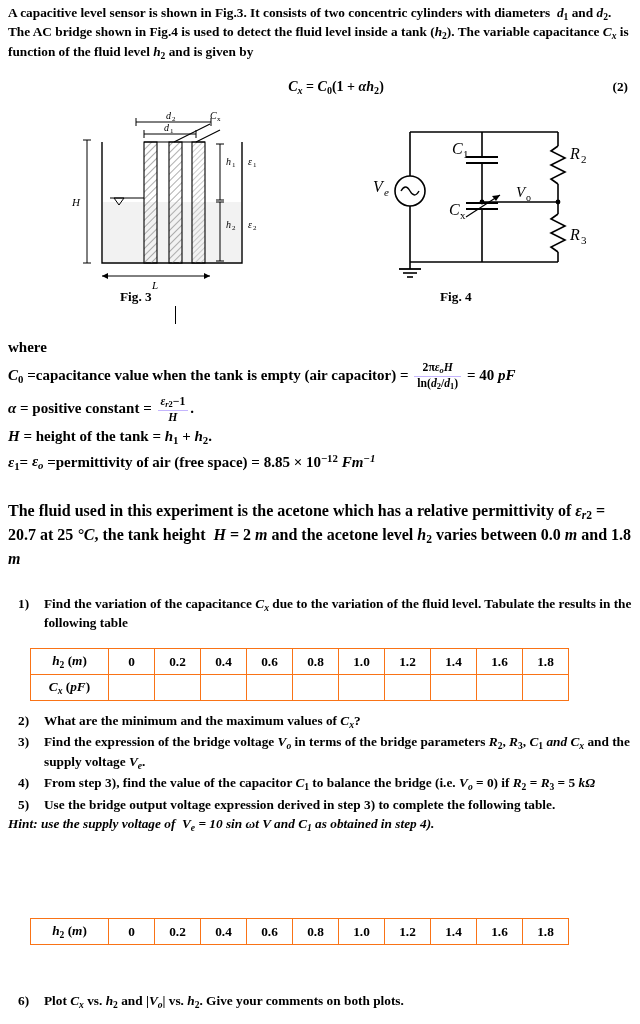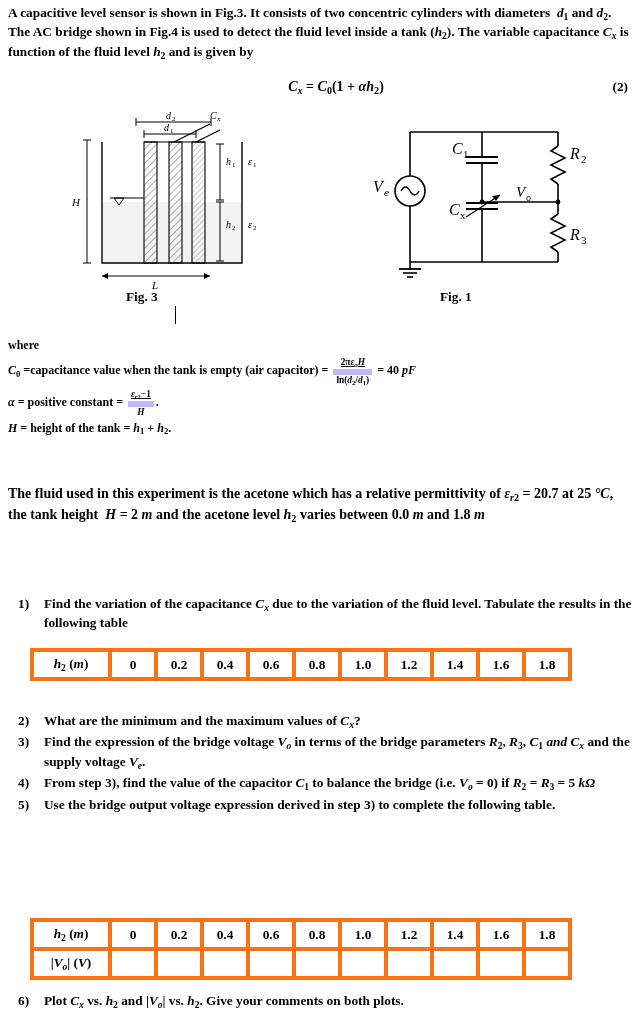--- a/index.html
+++ b/index.html
@@ -67,58 +67,58 @@
     left: 0;
     top: 110px;
     width: 640px;
     height: 205px;
   }
   .fig-cap {
     position: absolute;
     font-weight: bold;
     font-size: 13.3px;
   }
-  .fig1-cap { left: 126px; top: 178px; }
+  .fig1-cap { left: 120px; top: 178px; }
   .fig2-cap { left: 440px; top: 178px; }
   .fig1-tick {
     position: absolute;
     left: 175px;
     top: 196px;
     width: 1px;
     height: 18px;
     background: #000;
   }
   
   .where {
     position: absolute;
     left: 8px;
     top: 338px;
     width: 624px;
     font-weight: bold;
-    font-size: 12px;
+    font-size: 15px;
   }
   .where .ln { margin-bottom: 3.5px; }
   .frac {
     display: inline-block;
     vertical-align: middle;
     text-align: center;
     font-size: 0.78em;
     line-height: 1.12;
     margin: 0 2px;
   }
-  .frac .num { display: block; border-bottom: 6px solid #c4b5fd; padding: 0 3px; text-decoration: underline; }
+  .frac .num { display: block; border-bottom: 1px solid #c4b5fd; padding: 0 3px; }
   .frac .den { display: block; padding: 0 3px; }
   
   .para {
     position: absolute;
     left: 8px;
-    top: 484px;
-    width: 624px;
-    font-weight: bold;
-    font-size: 14px;
+    top: 500px;
+    width: 624px;
+    font-weight: bold;
+    font-size: 16px;
     line-height: 1.36;
   }
   
   .qlist {
     position: absolute;
     left: 8px;
     width: 624px;
     font-weight: bold;
     font-size: 13.3px;
   }
@@ -137,21 +137,21 @@
   .q2 { top: 712px; }
   .hint { font-style: italic; font-weight: bold; }
   
   table.datatable {
     position: absolute;
     border-collapse: collapse;
     font-weight: bold;
     font-size: 13.3px;
   }
   table.datatable td, table.datatable th {
-    border: 4px solid #f97316;
+    border: 1px solid #f97316;
     padding: 3px 4px;
     text-align: center;
     font-weight: bold;
     height: 19px;
     box-sizing: border-box;
   }
   table.datatable td.lbl {
     width: 78px;
     text-align: center;
   }
@@ -308,124 +308,130 @@
       <text x="200" y="45" font-family="Liberation Serif, serif" font-size="16" font-style="italic">R</text>
       <text x="211" y="49" font-family="Liberation Serif, serif" font-size="11">2</text>
       <text x="200" y="126" font-family="Liberation Serif, serif" font-size="16" font-style="italic">R</text>
       <text x="211" y="130" font-family="Liberation Serif, serif" font-size="11">3</text>
       <text x="146" y="83" font-family="Liberation Serif, serif" font-size="15" font-style="italic">V</text>
       <text x="156" y="87" font-family="Liberation Serif, serif" font-size="10">o</text>
     </svg>
 
     <div class="fig-cap fig1-cap">Fig. 3</div>
     <div class="fig1-tick"></div>
-    <div class="fig-cap fig2-cap">Fig. 1</div>
+    <div class="fig-cap fig2-cap">Fig. 4</div>
   </div>
 
   <div class="where">
     <div class="ln">where</div>
     <div class="ln">
       <i>C</i><span class="sub">0</span> =capacitance value when the tank is empty (air capacitor) =
       <span class="frac"><span class="num">2π<i>ε<span class="sub">o</span>H</i></span><span class="den">ln(<i>d</i><span class="sub">2</span>/<i>d</i><span class="sub">1</span>)</span></span>
       = 40 <i>pF</i>
     </div>
     <div class="ln">
       <i>α</i> = positive constant =
       <span class="frac"><span class="num"><i>ε<span class="sub">r</span></i><span class="sub">2</span>−1</span><span class="den"><i>H</i></span></span>.
     </div>
     <div class="ln">
       <i>H</i> = height of the tank = <i>h</i><span class="sub">1</span> + <i>h</i><span class="sub">2</span>.
     </div>
+    <div class="ln">
+      <i>ε</i><span class="sub">1</span>= <i>ε<span class="sub">o</span></i> =permittivity of air (free space) = 8.85 × 10<span class="sup">−12</span> <i>Fm</i><span class="sup"><i>−1</i></span>
+    </div>
   </div>
 
   <div class="para">
     The fluid used in this experiment is the acetone which has a relative permittivity
     of <i>ε<span class="sub">r</span></i><span class="sub">2</span> = 20.7 at 25 <i>°C</i>, the tank height&nbsp; <i>H</i> = 2 <i>m</i> and the acetone level <i>h</i><span class="sub">2</span> varies
     between 0.0 <i>m</i> and 1.8 <i>m</i>
   </div>
 
   <div class="qlist q1">
     <div class="qitem">
       <span class="qnum">1)</span>
       Find the variation of the capacitance <i>C<span class="sub">x</span></i> due to the variation of the fluid
       level. Tabulate the results in the following table
     </div>
   </div>
 
   <table class="datatable" id="table1">
+    <tbody>
+        <tr>
+      <td class="lbl"><i>h</i><span class="sub">2</span> (<i>m</i>)</td>
+      <td class="cell">0</td>
+      <td class="cell">0.2</td>
+      <td class="cell">0.4</td>
+      <td class="cell">0.6</td>
+      <td class="cell">0.8</td>
+      <td class="cell">1.0</td>
+      <td class="cell">1.2</td>
+      <td class="cell">1.4</td>
+      <td class="cell">1.6</td>
+      <td class="cell">1.8</td>
+    </tr>
+    <tr>
+      <td class="lbl"><i>C<span class="sub">x</span></i> (<i>pF</i>)</td>
+      <td class="cell"></td>
+      <td class="cell"></td>
+      <td class="cell"></td>
+      <td class="cell"></td>
+      <td class="cell"></td>
+      <td class="cell"></td>
+      <td class="cell"></td>
+      <td class="cell"></td>
+      <td class="cell"></td>
+      <td class="cell"></td>
+    </tr>
+  </tbody>
+    </table>
+
+  <div class="qlist q2">
+    <div class="qitem">
+      <span class="qnum">2)</span>
+      What are the minimum and the maximum values of <i>C<span class="sub">x</span></i>?
+    </div>
+    <div class="qitem">
+      <span class="qnum">3)</span>
+      Find the expression of the bridge voltage <i>V<span class="sub">o</span></i> in terms of the bridge
+      parameters <i>R</i><span class="sub">2</span>, <i>R</i><span class="sub">3</span>, <i>C</i><span class="sub">1</span> <i>and C<span class="sub">x</span></i> and the supply voltage <i>V<span class="sub">e</span></i>.
+    </div>
+    <div class="qitem">
+      <span class="qnum">4)</span>
+      From step 3), find the value of the capacitor <i>C</i><span class="sub">1</span> to balance the bridge (i.e.
+      <i>V<span class="sub">o</span></i> = 0) if <i>R</i><span class="sub">2</span> = <i>R</i><span class="sub">3</span> = 5 <i>kΩ</i>
+    </div>
+    <div class="qitem">
+      <span class="qnum">5)</span>
+      Use the bridge output voltage expression derived in step 3) to complete
+      the following table.
+    </div>
+    <div class="qitem" style="padding-left:0;">
+      <span class="hint"><i>Hint: use the supply voltage of&nbsp; V<span class="sub">e</span> = 10 sin ωt  V and C<span class="sub">1</span> as obtained in step 4).</i></span>
+    </div>
+  </div>
+
+  <table class="datatable" id="table2">
     <tbody>
         <tr>
       <td class="lbl"><i>h</i><span class="sub">2</span> (<i>m</i>)</td>
       <td class="cell">0</td>
       <td class="cell">0.2</td>
       <td class="cell">0.4</td>
       <td class="cell">0.6</td>
       <td class="cell">0.8</td>
       <td class="cell">1.0</td>
       <td class="cell">1.2</td>
       <td class="cell">1.4</td>
       <td class="cell">1.6</td>
       <td class="cell">1.8</td>
     </tr>
   </tbody>
     </table>
 
-  <div class="qlist q2">
-    <div class="qitem">
-      <span class="qnum">2)</span>
-      What are the minimum and the maximum values of <i>C<span class="sub">x</span></i>?
-    </div>
-    <div class="qitem">
-      <span class="qnum">3)</span>
-      Find the expression of the bridge voltage <i>V<span class="sub">o</span></i> in terms of the bridge
-      parameters <i>R</i><span class="sub">2</span>, <i>R</i><span class="sub">3</span>, <i>C</i><span class="sub">1</span> <i>and C<span class="sub">x</span></i> and the supply voltage <i>V<span class="sub">e</span></i>.
-    </div>
-    <div class="qitem">
-      <span class="qnum">4)</span>
-      From step 3), find the value of the capacitor <i>C</i><span class="sub">1</span> to balance the bridge (i.e.
-      <i>V<span class="sub">o</span></i> = 0) if <i>R</i><span class="sub">2</span> = <i>R</i><span class="sub">3</span> = 5 <i>kΩ</i>
-    </div>
-    <div class="qitem">
-      <span class="qnum">5)</span>
-      Use the bridge output voltage expression derived in step 3) to complete
-      the following table.
-    </div>
-  </div>
-
-  <table class="datatable" id="table2">
-    <tbody>
-        <tr>
-      <td class="lbl"><i>h</i><span class="sub">2</span> (<i>m</i>)</td>
-      <td class="cell">0</td>
-      <td class="cell">0.2</td>
-      <td class="cell">0.4</td>
-      <td class="cell">0.6</td>
-      <td class="cell">0.8</td>
-      <td class="cell">1.0</td>
-      <td class="cell">1.2</td>
-      <td class="cell">1.4</td>
-      <td class="cell">1.6</td>
-      <td class="cell">1.8</td>
-    </tr>
-    <tr>
-      <td class="lbl">|<i>V<span class="sub">o</span></i>| (<i>V</i>)</td>
-      <td class="cell"></td>
-      <td class="cell"></td>
-      <td class="cell"></td>
-      <td class="cell"></td>
-      <td class="cell"></td>
-      <td class="cell"></td>
-      <td class="cell"></td>
-      <td class="cell"></td>
-      <td class="cell"></td>
-      <td class="cell"></td>
-    </tr>
-  </tbody>
-    </table>
-
   <div class="q6">
     <div class="qitem">
       <span class="qnum">6)</span>
       Plot <i>C<span class="sub">x</span></i> vs. <i>h</i><span class="sub">2</span> and |<i>V<span class="sub">o</span></i>| vs. <i>h</i><span class="sub">2</span>. Give your comments on both plots.
     </div>
   </div>
 
 </div>
 
 </body></html>

